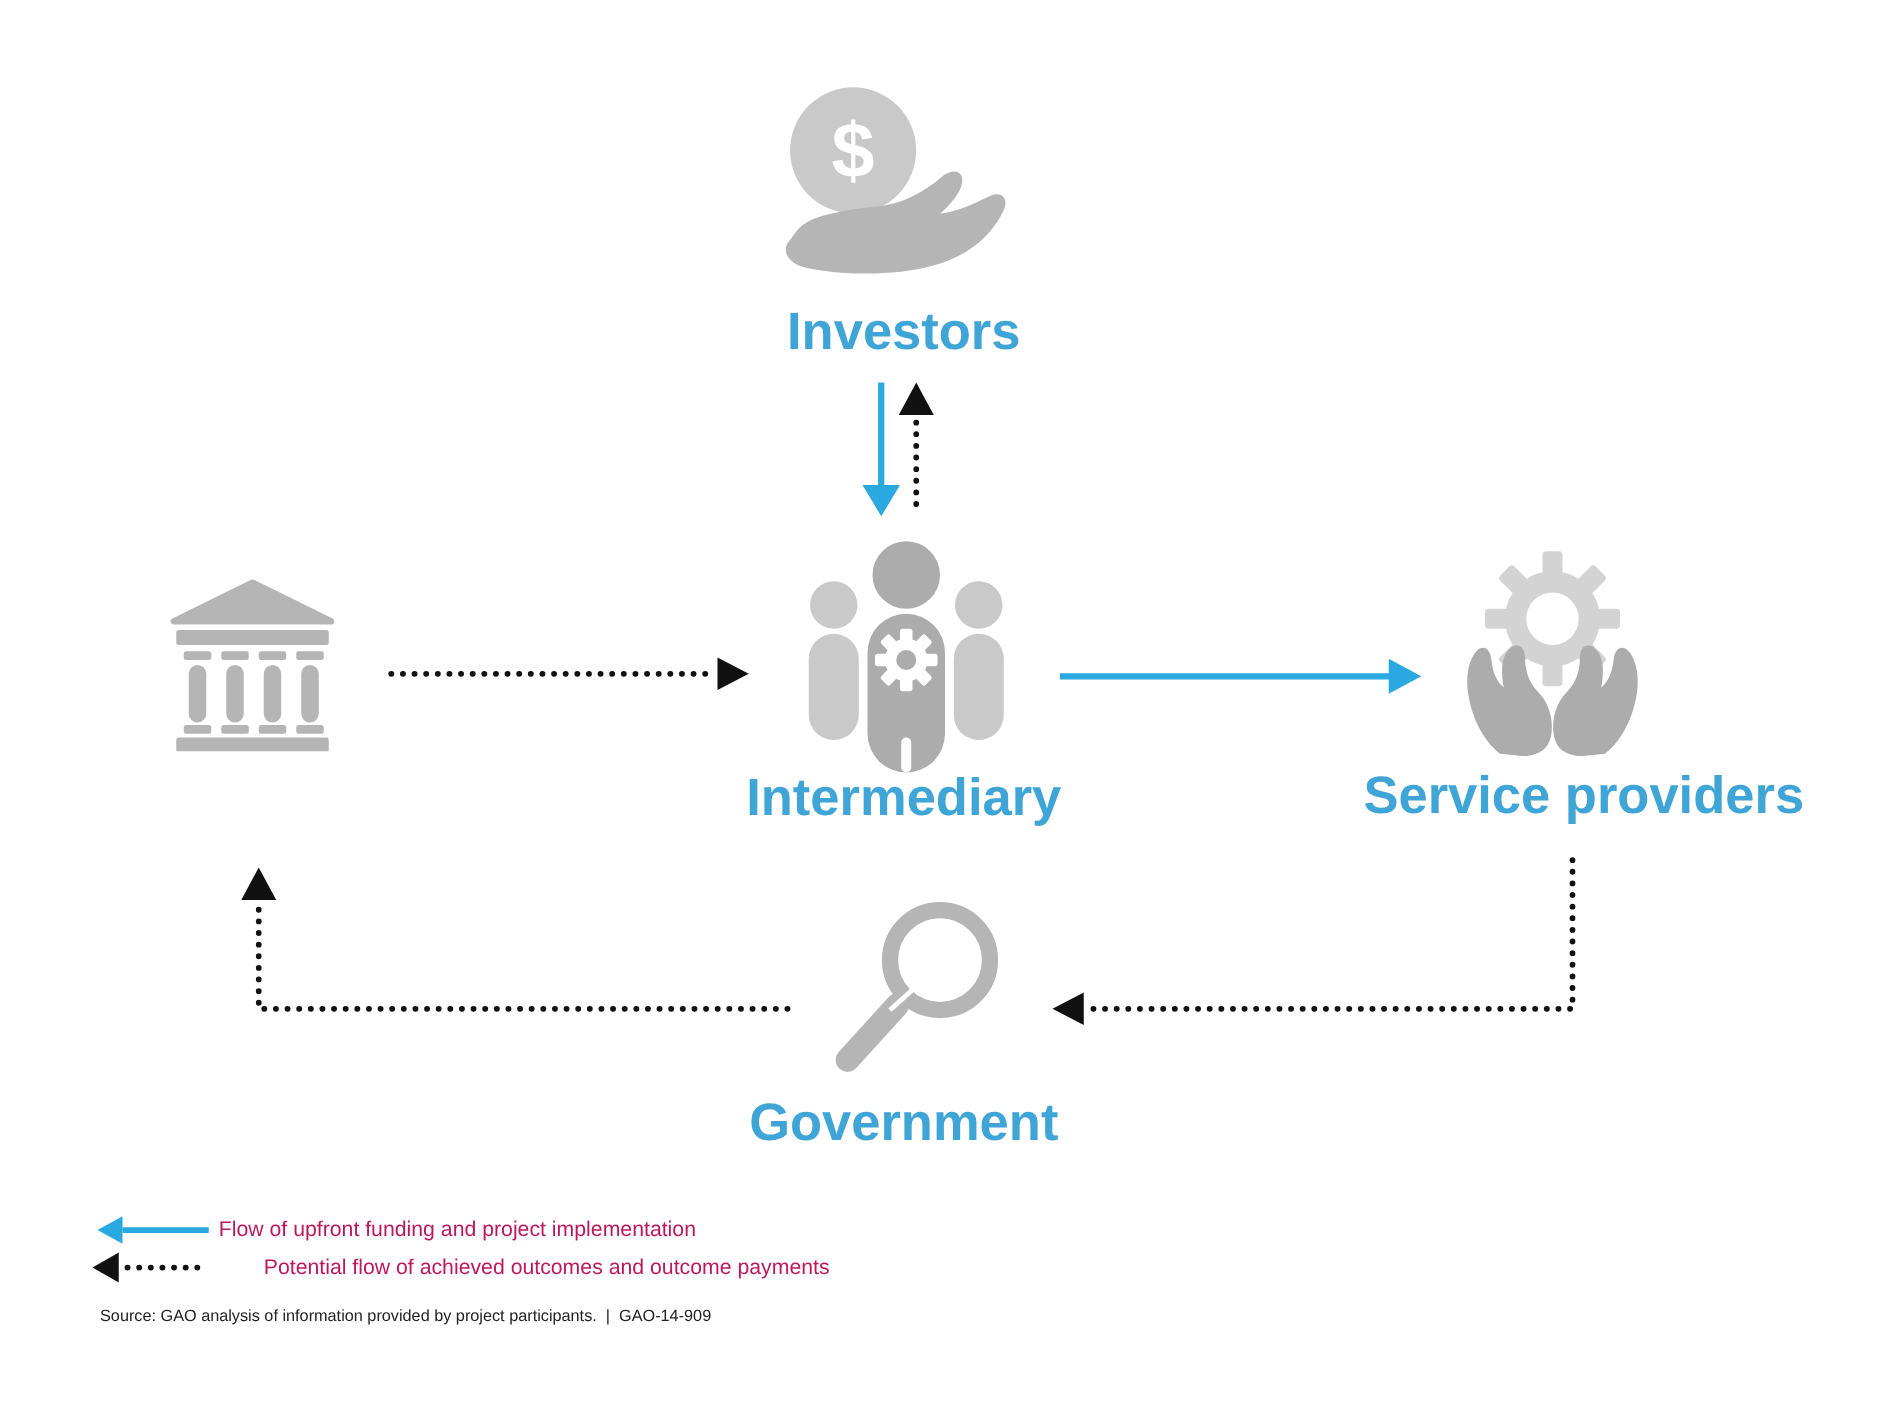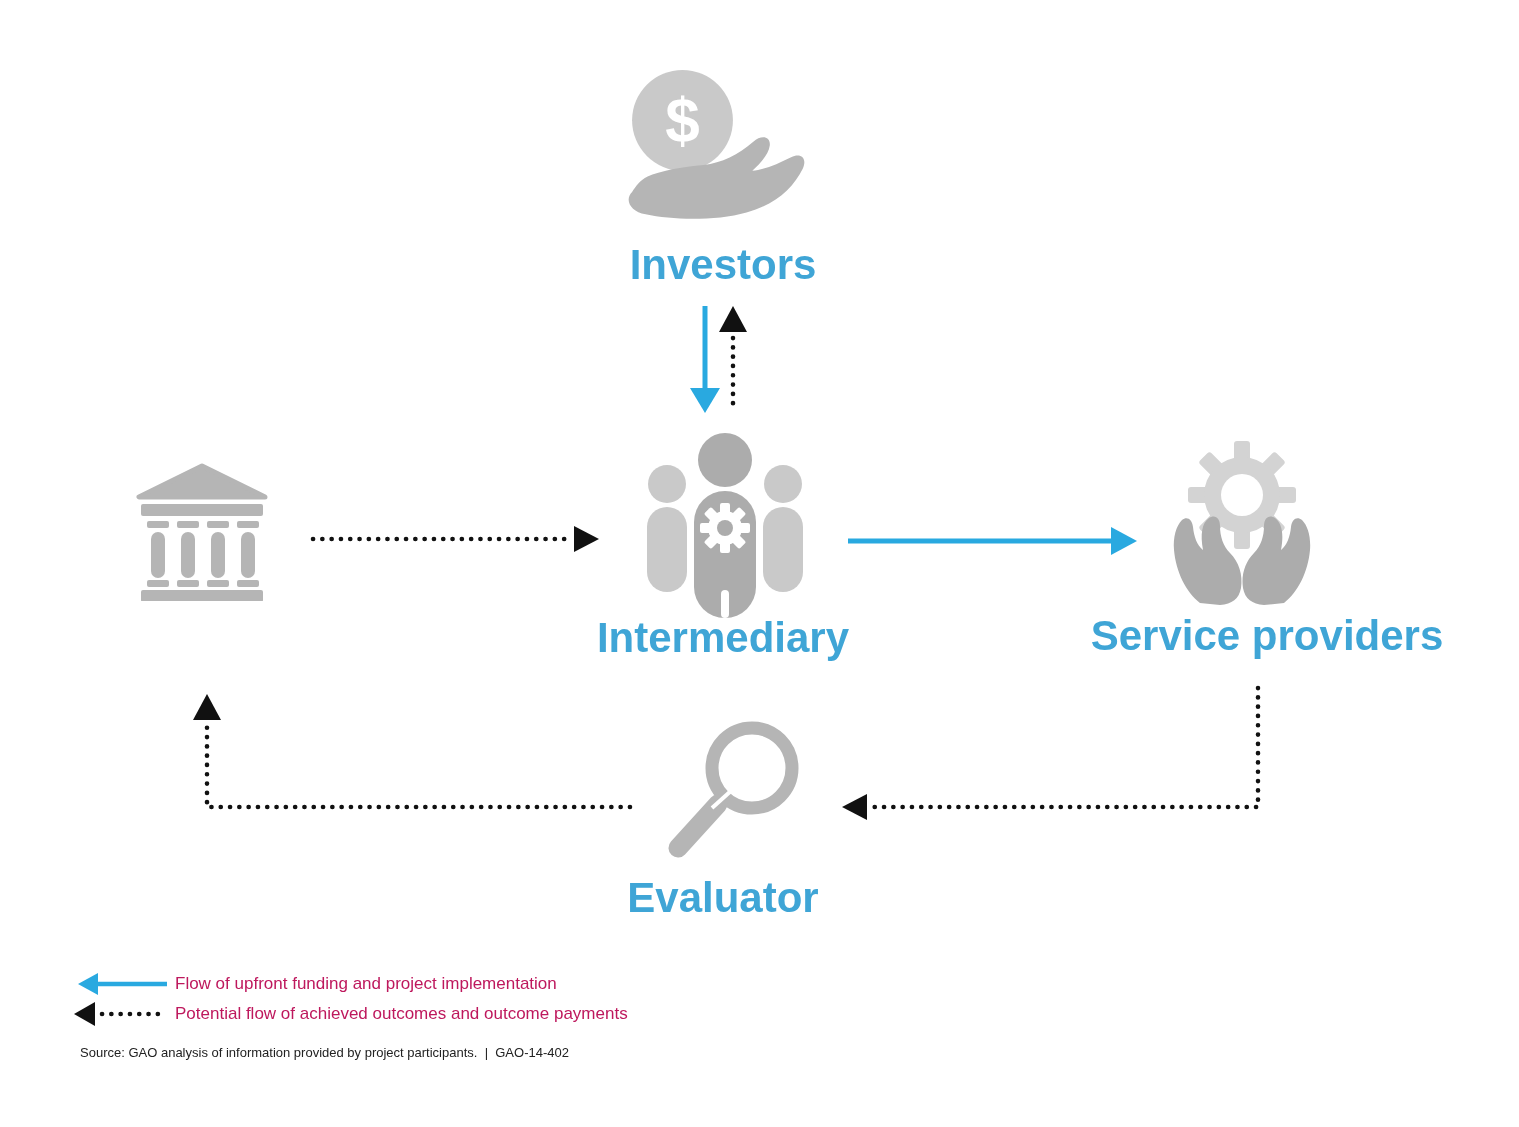--- a/index.html
+++ b/index.html
@@ -177,20 +177,20 @@
 
   <svg class="icon" style="left:660px;top:718px;width:140px;height:140px;" viewBox="0 0 140 140" aria-hidden="true">
     <circle cx="92" cy="50" r="40" fill="none" stroke="var(--g-icon)" stroke-width="13"></circle>
     <line x1="58" y1="86" x2="18" y2="130" stroke="var(--g-icon)" stroke-width="19" stroke-linecap="round"></line>
     <line x1="52" y1="90" x2="72" y2="72" stroke="#ffffff" stroke-width="4"></line>
   </svg>
 
   <div class="node-label" style="left:723px;top:243px;">Investors</div>
   <div class="node-label" style="left:723px;top:616px;">Intermediary</div>
   <div class="node-label" style="left:1267px;top:614px;">Service providers</div>
-  <div class="node-label" style="left:723px;top:876px;">Evaluator</div>
+  <div class="node-label" style="left:723px;top:876px;">Government</div>
 
   <div class="legend-label" style="top:973px;">Flow of upfront funding and project implementation</div>
-  <div class="legend-label" style="top:1003px;">Potential flow of achieved outcomes and outcome payments</div>
+  <div class="legend-label" style="top:1003px;margin-left:36px;">Potential flow of achieved outcomes and outcome payments</div>
 
-  <div class="source-line">Source: GAO analysis of information provided by project participants.  |  GAO-14-402</div>
+  <div class="source-line">Source: GAO analysis of information provided by project participants.  |  GAO-14-909</div>
 
 </div>
 
 </body></html>

